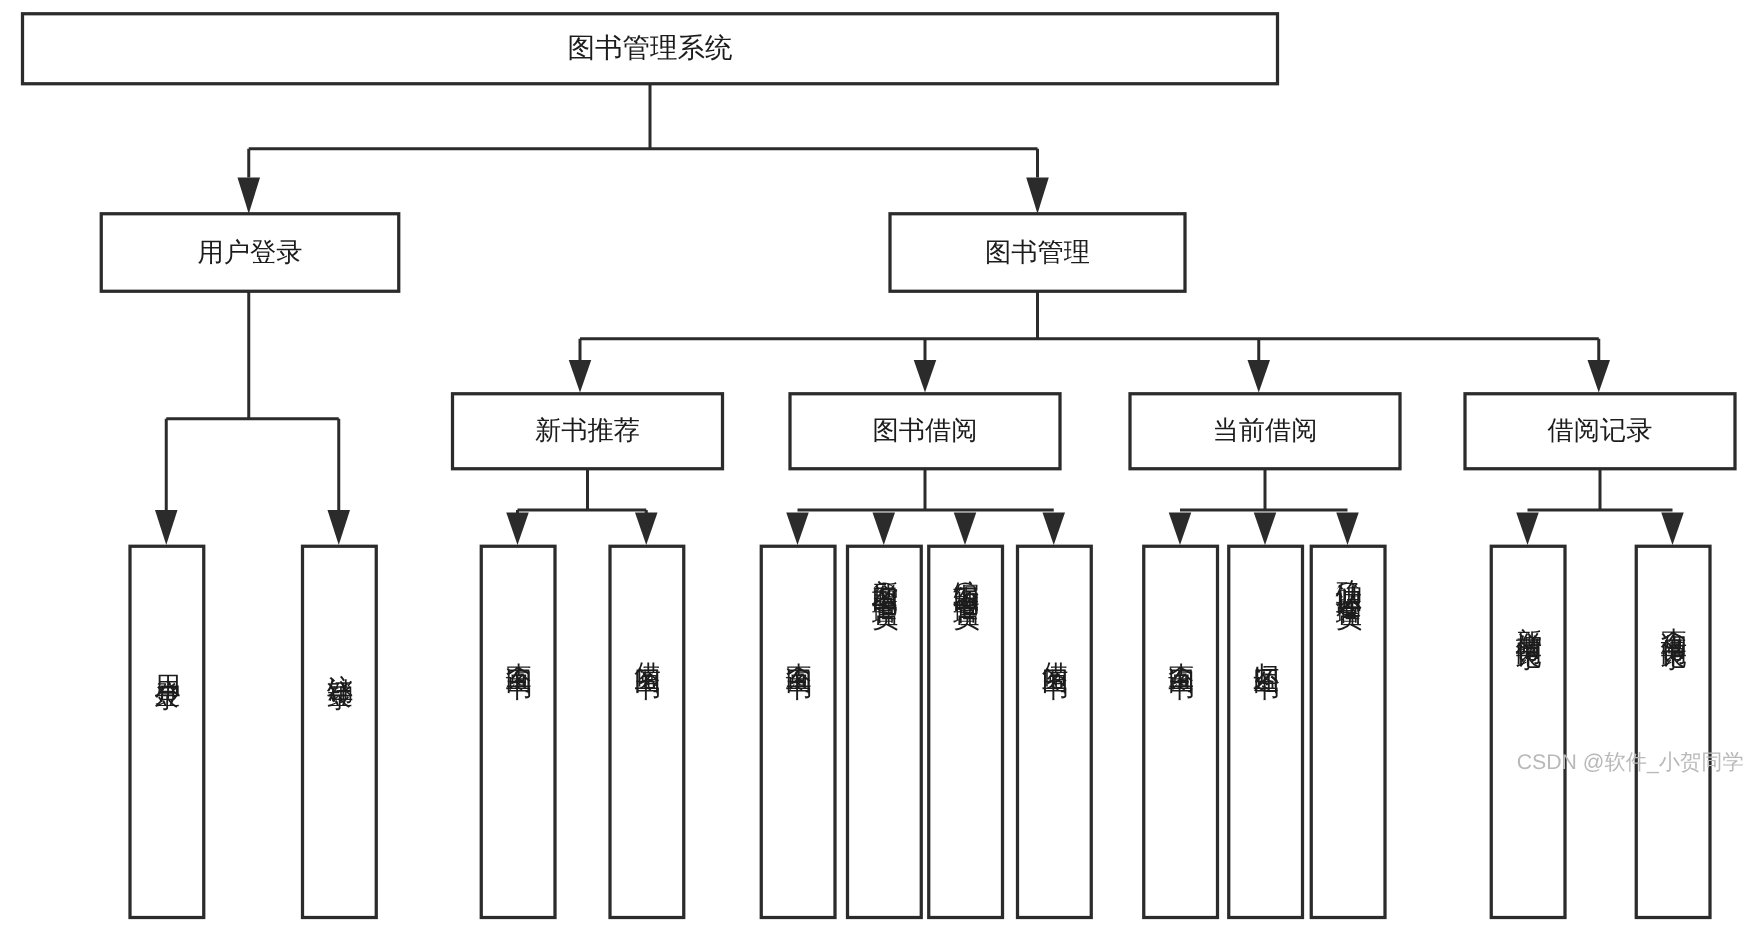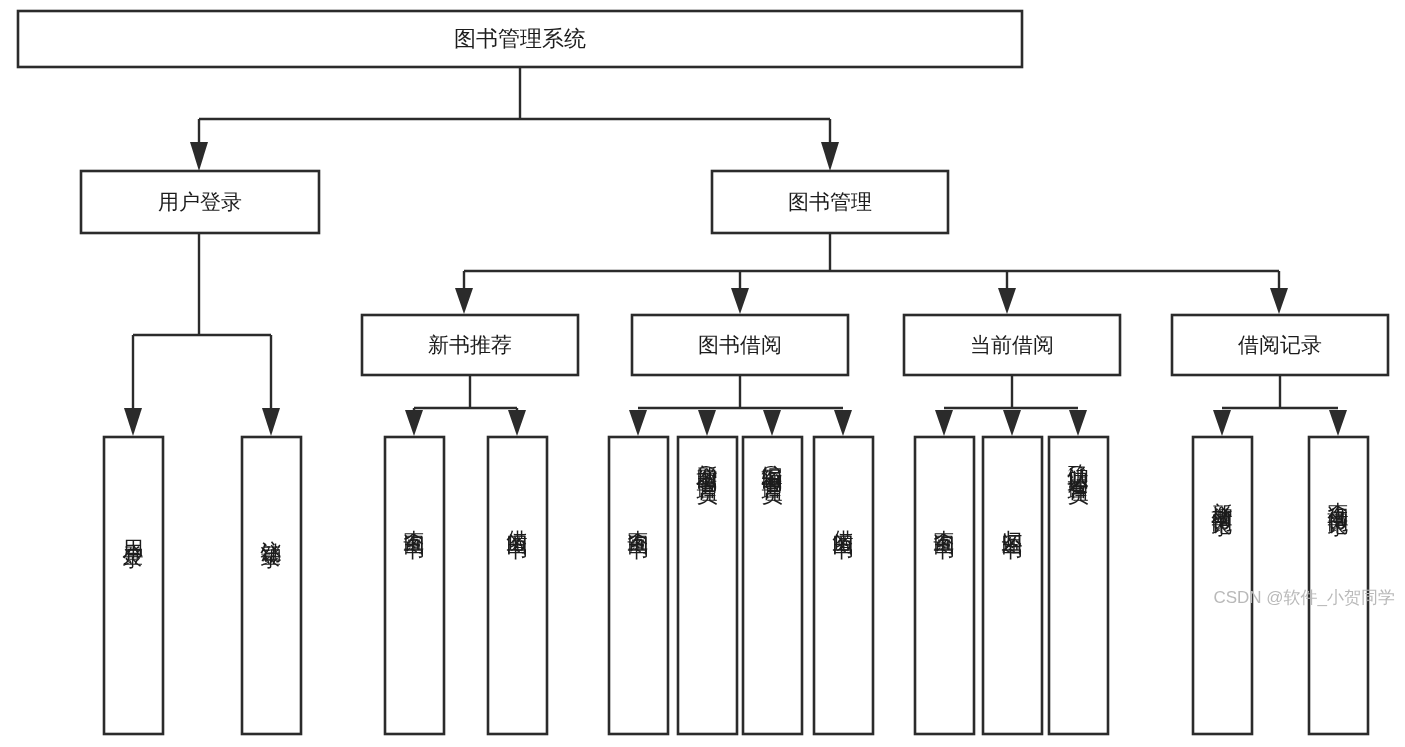--- a/index.html
+++ b/index.html
@@ -71,21 +71,21 @@
     font-size: 21px;
     line-height: 1.0;
     color: #1c1c1c;
     letter-spacing: 3px;
     white-space: nowrap;
     text-align: left;
   }
   .watermark {
     position: absolute;
     right: 10px;
-    bottom: 16px;
+    bottom: 4px;
     font-family: "Liberation Sans", "DejaVu Sans", sans-serif;
     font-size: 17px;
     color: #b9b9b9;
     white-space: nowrap;
     pointer-events: none;
   }
 </style>
 </head>
 <body>
 

